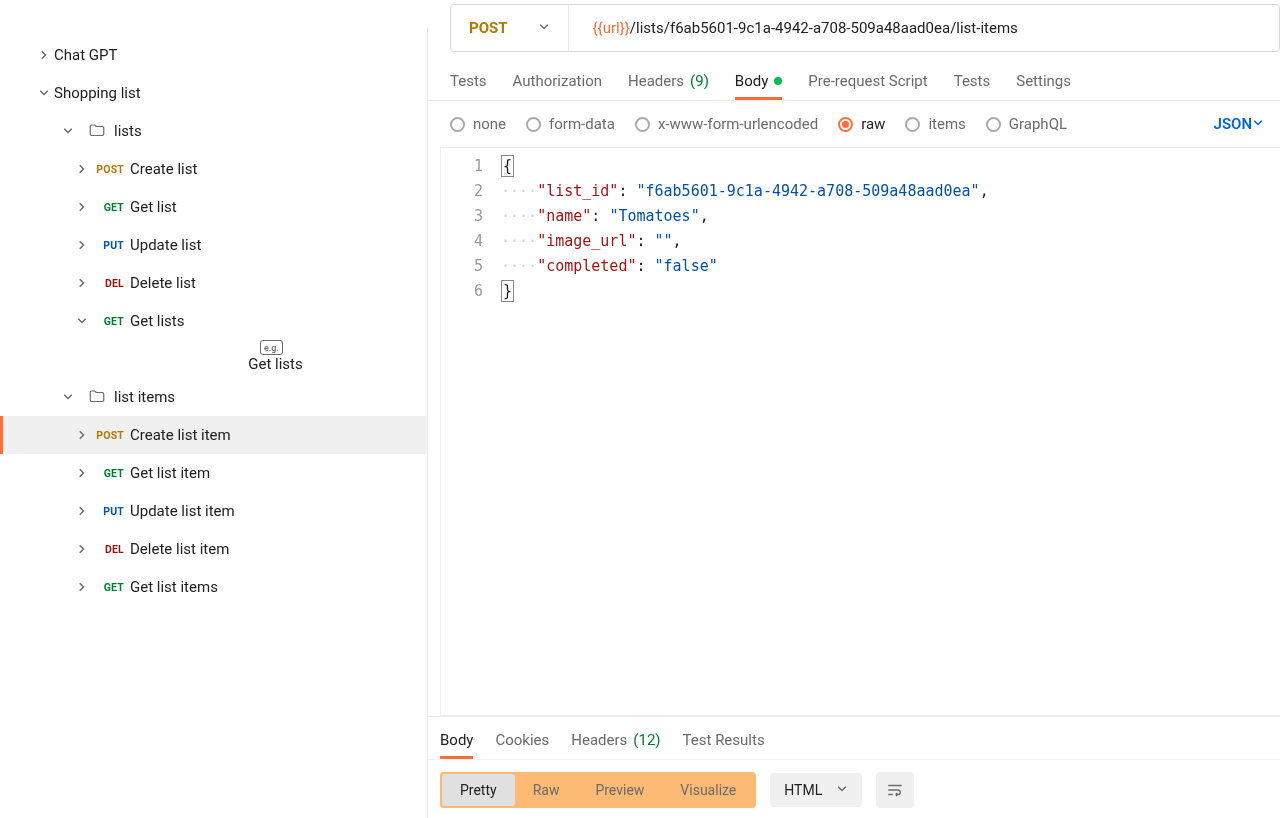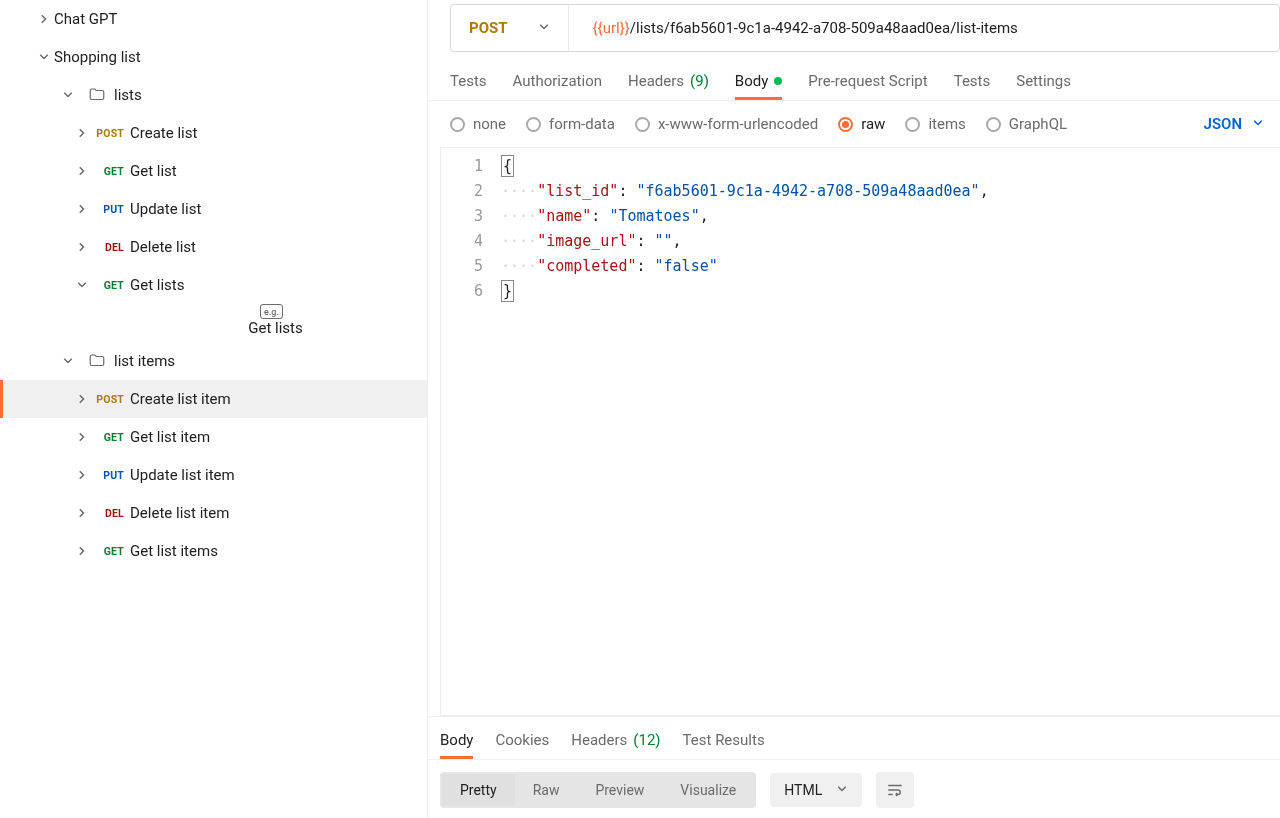--- a/index.html
+++ b/index.html
@@ -11,22 +11,23 @@
     display: flex;
     height: 818px;
     width: 1280px;
     overflow: hidden;
   }
   
   .sidebar {
     width: 428px;
     border-right: 1px solid #ededed;
     overflow-y: auto;
-    padding-top: 0;
+    padding-top: 8px;
     position: relative;
+    margin-top: 28px;
   }
   .tree-row {
     display: flex;
     align-items: center;
     height: 38px;
     cursor: pointer;
     font-size: 15px;
     color: #212121;
   }
   .tree-row.active {
@@ -179,21 +180,20 @@
     content: ""; width: 7px; height: 7px;
     background: #ff6c37; border-radius: 50%;
   }
   .radio.selected .radio-circle { border-color: #ff6c37; }
   .radio.selected .radio-label { color: #212121; }
   .body-format-select {
     margin-left: auto;
     margin-right: 16px;
     display: flex;
     align-items: center;
-    gap: 10px;
     color: #0265d2;
     font-weight: 600;
     cursor: pointer;
   }
 
   
   .editor {
     flex: 1;
     margin-left: 12px;
     border: 1px solid #ededed;
@@ -252,21 +252,21 @@
     box-shadow: inset 0 -3px 0 #ff6c37;
   }
   .resp-toolbar {
     display: flex;
     align-items: center;
     gap: 0;
     padding: 12px 0 10px 12px;
   }
   .seg-group {
     display: flex;
-    background: #e5e5e5;
+    background: #fdba74;
     border-radius: 4px;
     padding: 2px;
     gap: 0;
   }
   .seg-btn {
     padding: 8px 18px;
     font-size: 14px;
     color: #6b6b6b;
     cursor: pointer;
     border-radius: 3px;

